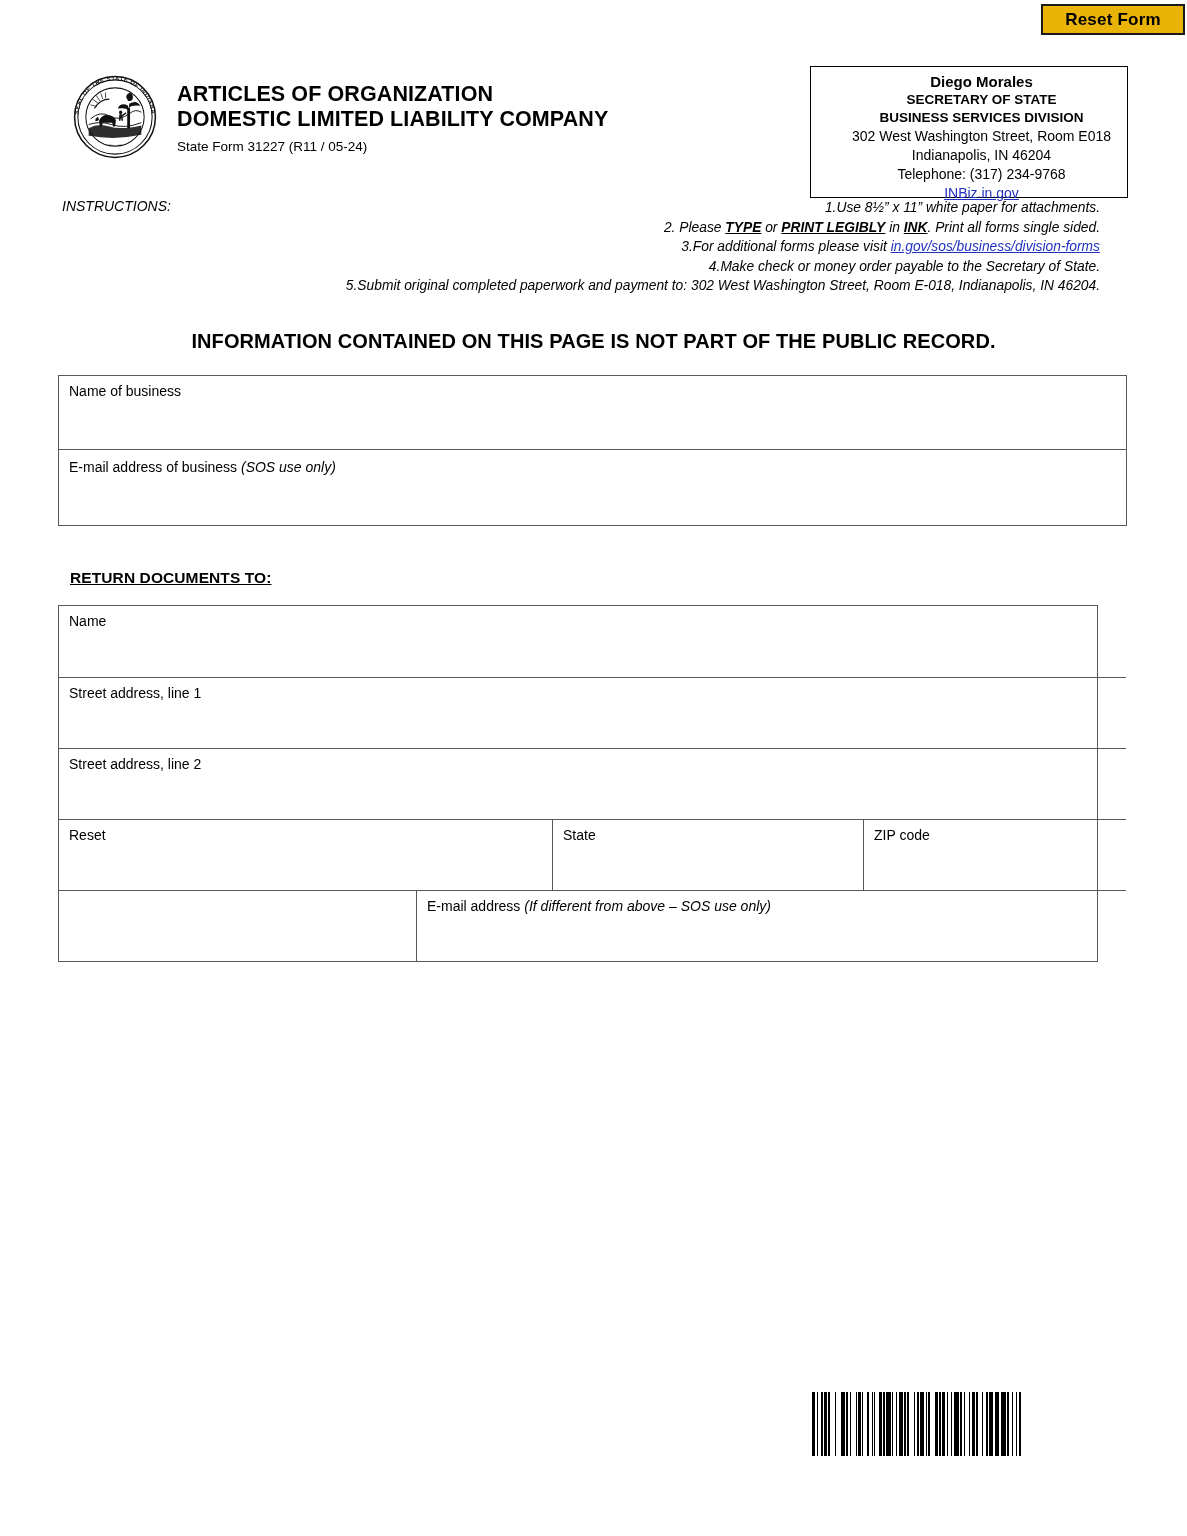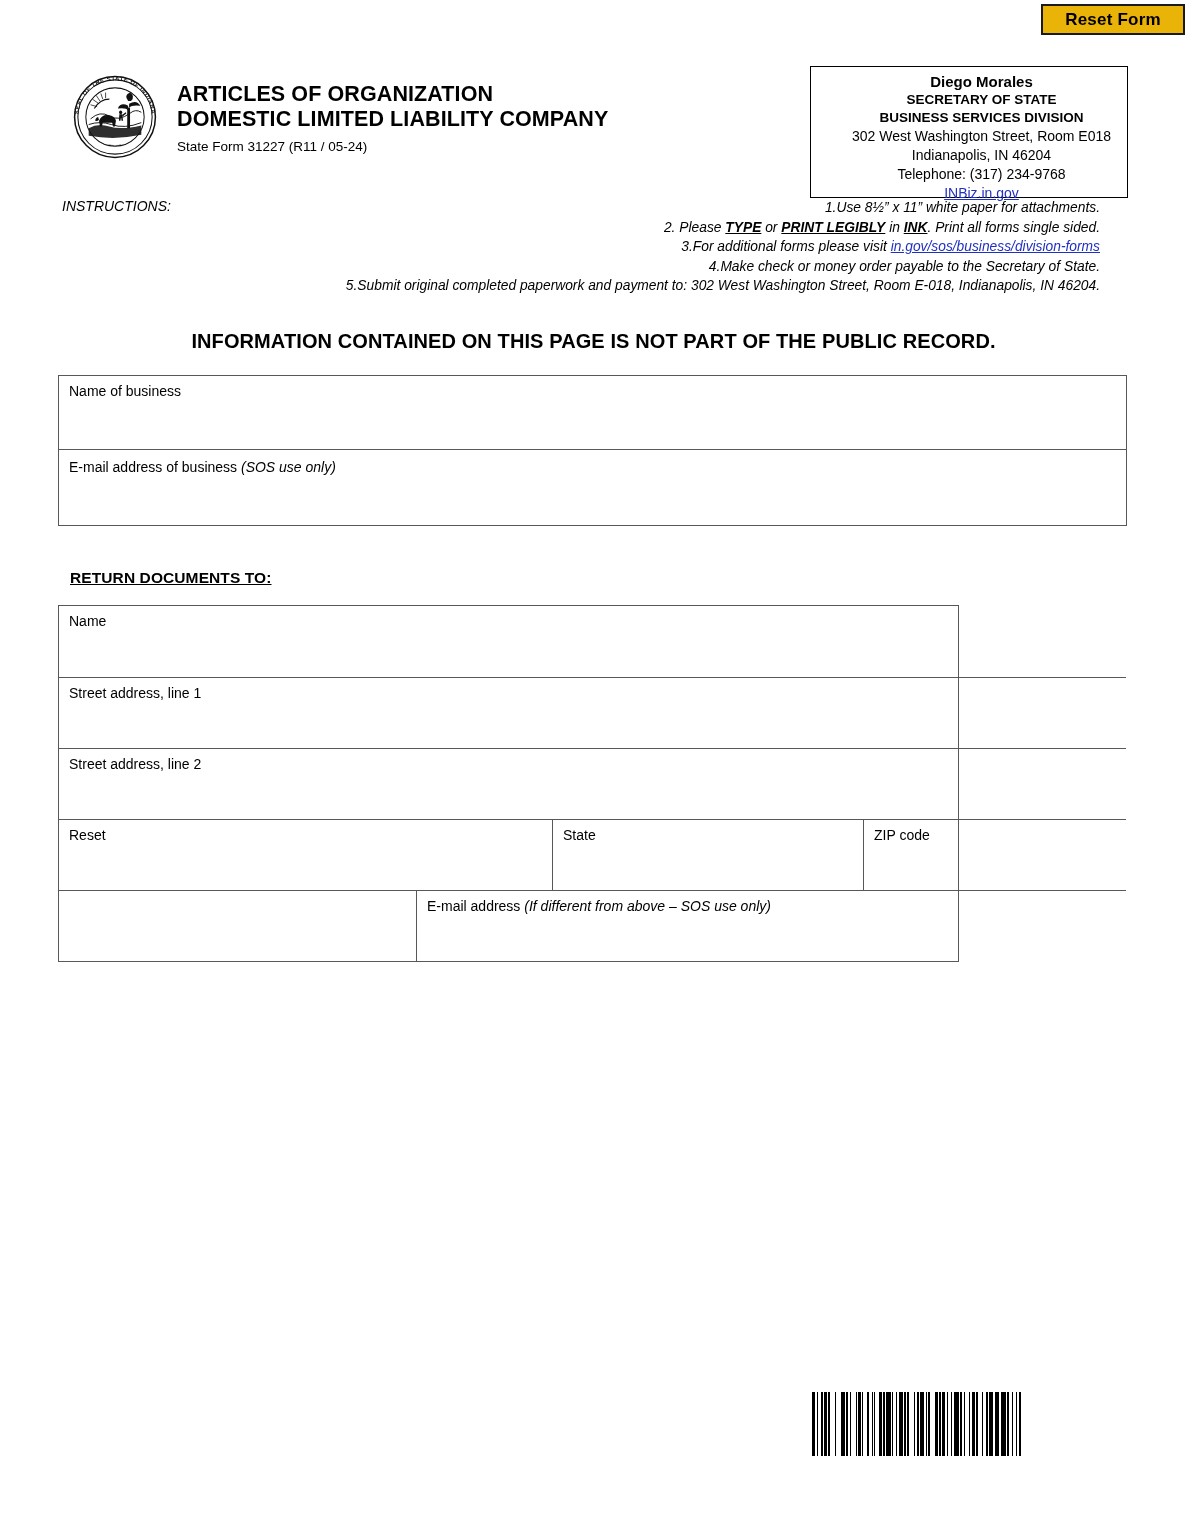--- a/index.html
+++ b/index.html
@@ -192,21 +192,21 @@
     font-size: 15.5px;
     font-weight: bold;
     text-decoration: underline;
     letter-spacing: 0.1px;
   }
 
   
   #return-block {
     left: 58px;
     top: 605px;
-    width: 901px;
+    width: 1040px;
     height: 357px;
   }
   #return-block .row-div-1 { left: 0; top: 71px;  width: 1067px; }
   #return-block .row-div-2 { left: 0; top: 142px; width: 1067px; }
   #return-block .row-div-3 { left: 0; top: 213px; width: 1067px; }
   #return-block .row-div-4 { left: 0; top: 284px; width: 1067px; }
   #return-block .col-div-state { left: 493px; top: 213px; height: 71px; }
   #return-block .col-div-zip   { left: 804px; top: 213px; height: 71px; }
   #return-block .col-div-email { left: 357px; top: 284px; height: 71px; }
 

